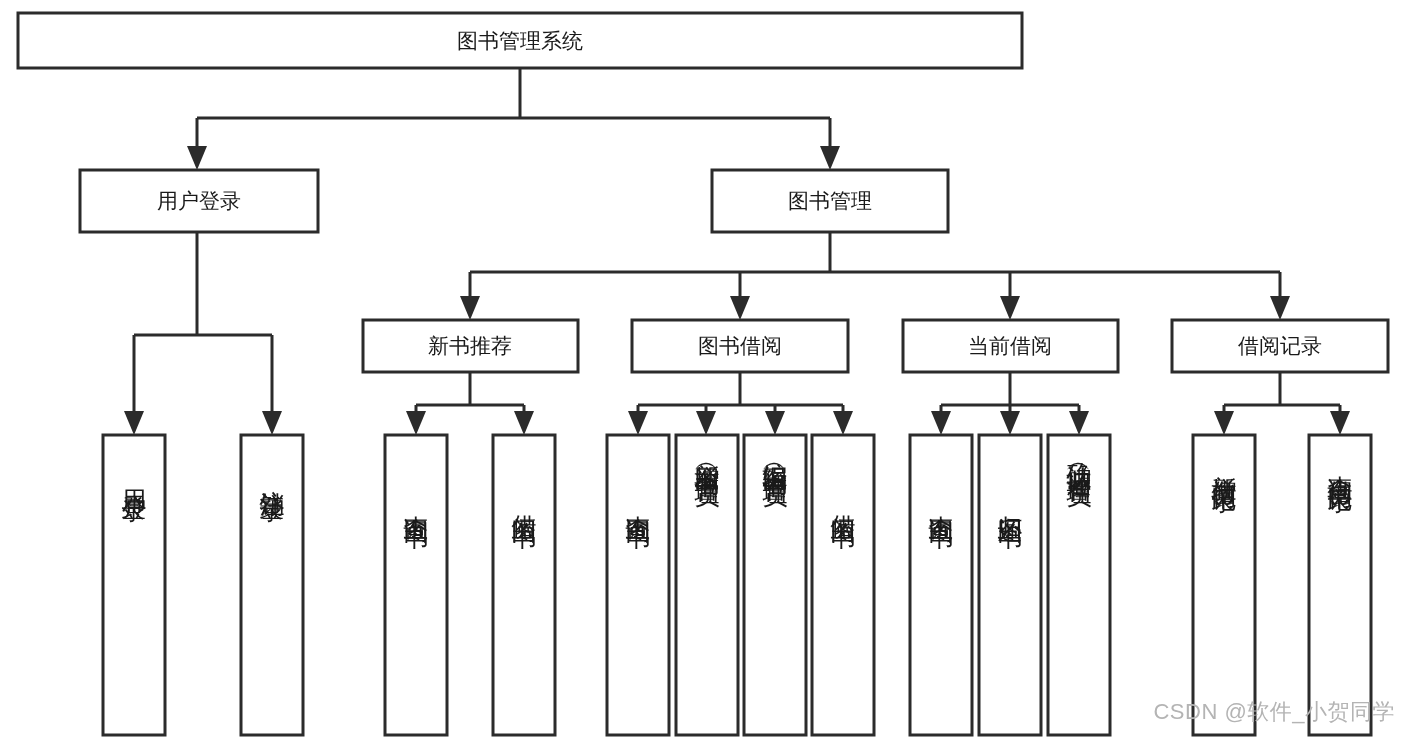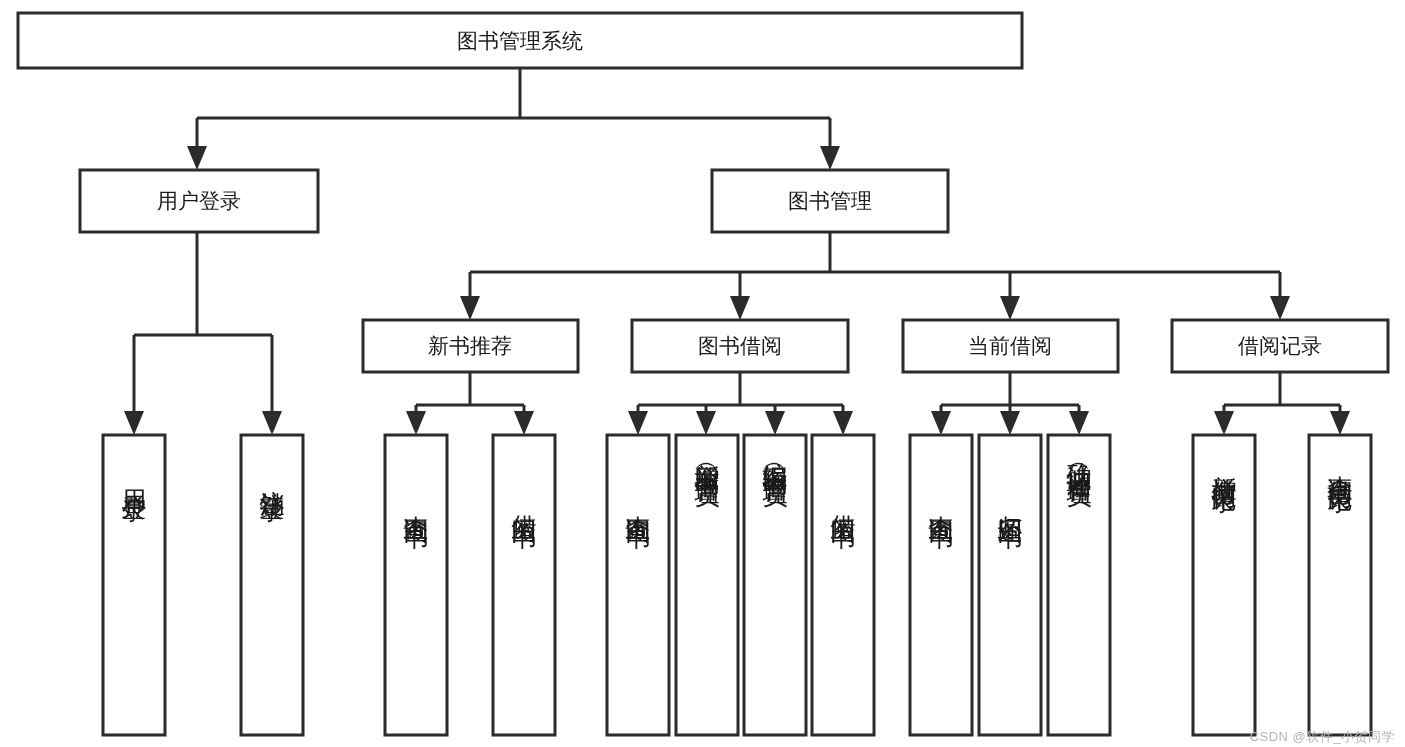--- a/index.html
+++ b/index.html
@@ -63,23 +63,23 @@
     font-family: "Liberation Sans", "DejaVu Sans", sans-serif;
     font-size: 25px;
     line-height: 1;
     letter-spacing: 3px;
     color: #1a1a1a;
     white-space: nowrap;
   }
   #watermark {
     position: absolute;
     right: 10px;
-    bottom: 1px;
-    font-family: "Liberation Sans", "DejaVu Sans", sans-serif;
-    font-size: 13px;
+    bottom: 20px;
+    font-family: "Liberation Sans", "DejaVu Sans", sans-serif;
+    font-size: 22px;
     color: #b4b4b4;
     letter-spacing: 0.5px;
     white-space: nowrap;
   }
 </style>
 </head>
 <body>
 
 <div id="diagram-root">
 

